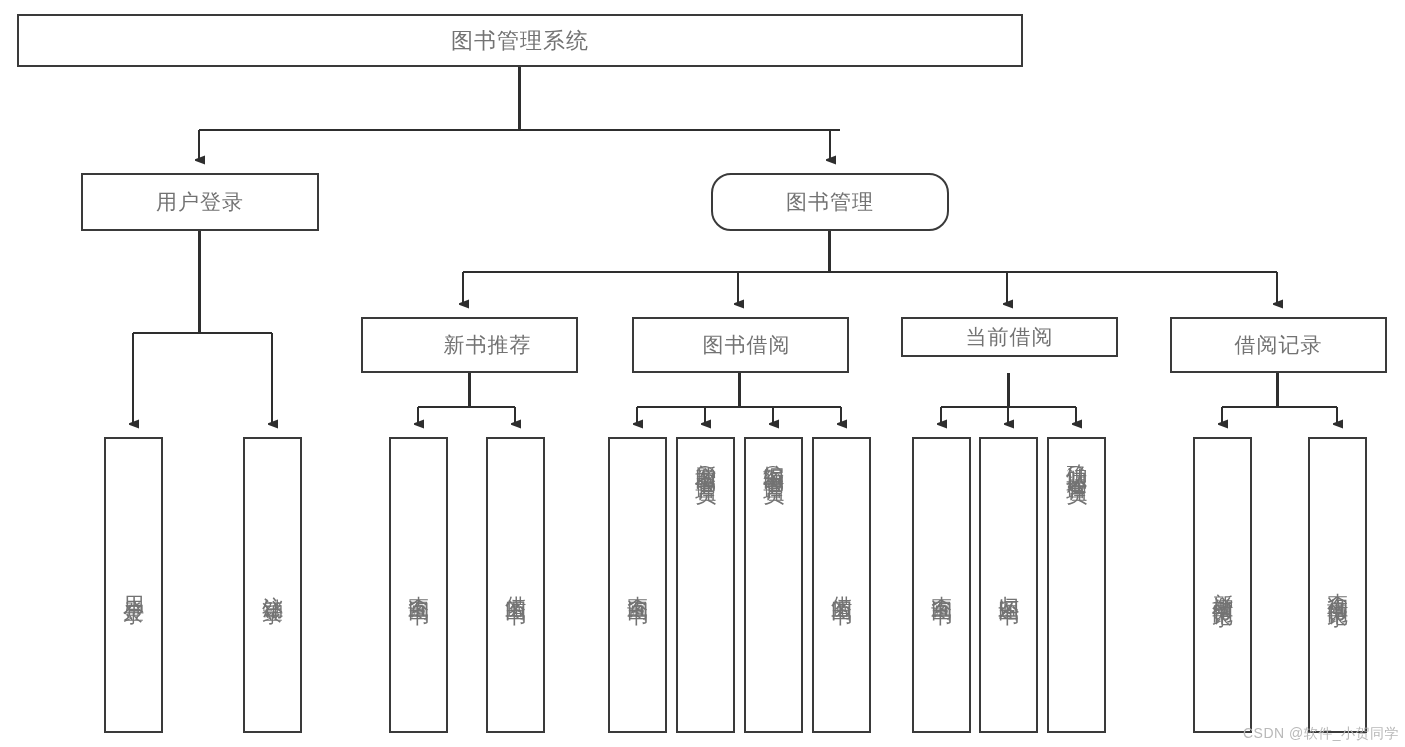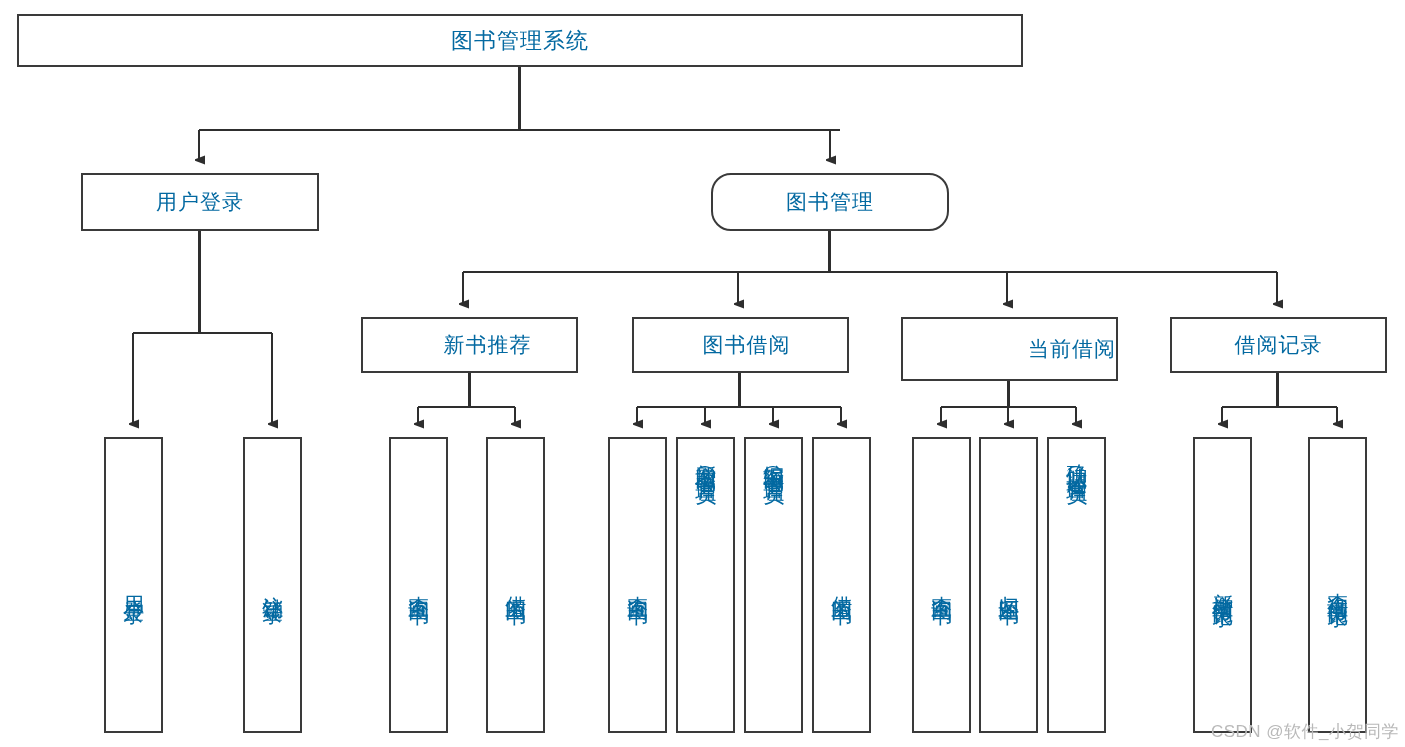--- a/index.html
+++ b/index.html
@@ -14,21 +14,21 @@
   svg.edges{position:absolute;left:0;top:0;width:1405px;height:747px;overflow:visible;}
 
   .node{
     position:absolute;
     box-sizing:border-box;
     background:#ffffff;
     border:2.5px solid #3a3a3a;
     display:flex;
     align-items:center;
     justify-content:center;
-    color:#0369a1;
+    color:#737373;
   }
   .node.horiz{font-size:21px;letter-spacing:1px;}
   .node.root{font-size:22px;letter-spacing:1px;}
 
   .node.vert{
     padding:8px 0;
     align-items:flex-start;
   }
   .node.vert .vlabel{
     writing-mode:vertical-rl;
@@ -37,21 +37,21 @@
     line-height:1.08;
     letter-spacing:3px;
     white-space:nowrap;
   }
   
   .node.vert.center{align-items:center;}
 
   .watermark{
     position:absolute;
     right:6px;bottom:4px;
-    font-size:17px;
+    font-size:14px;
     color:#b9b9b9;
     letter-spacing:.5px;
     white-space:nowrap;
   }
 </style>
 </head>
 <body>
 
 <div id="canvas">
 
@@ -115,21 +115,21 @@
   <div class="node horiz" style="left:711px;top:173px;width:238px;height:58px;border-radius:20px;">
     <span>图书管理</span>
   </div>
 
   <div class="node horiz" style="left:361px;top:317px;width:217px;height:56px;padding-left:36px;">
     <span>新书推荐</span>
   </div>
   <div class="node horiz" style="left:632px;top:317px;width:217px;height:56px;padding-left:12px;">
     <span>图书借阅</span>
   </div>
-  <div class="node horiz" style="left:901px;top:317px;width:217px;height:64px;justify-content:flex-end;">
+  <div class="node horiz" style="left:901px;top:317px;width:217px;height:40px;">
     <span>当前借阅</span>
   </div>
   <div class="node horiz" style="left:1170px;top:317px;width:217px;height:56px;font-family:Liberation Serif, serif;">
     <span>借阅记录</span>
   </div>
 
   <div class="node vert center" style="left:104px;top:437px;width:59px;height:296px;">
     <span class="vlabel">用户登录</span>
   </div>
   <div class="node vert center" style="left:243px;top:437px;width:59px;height:296px;">

